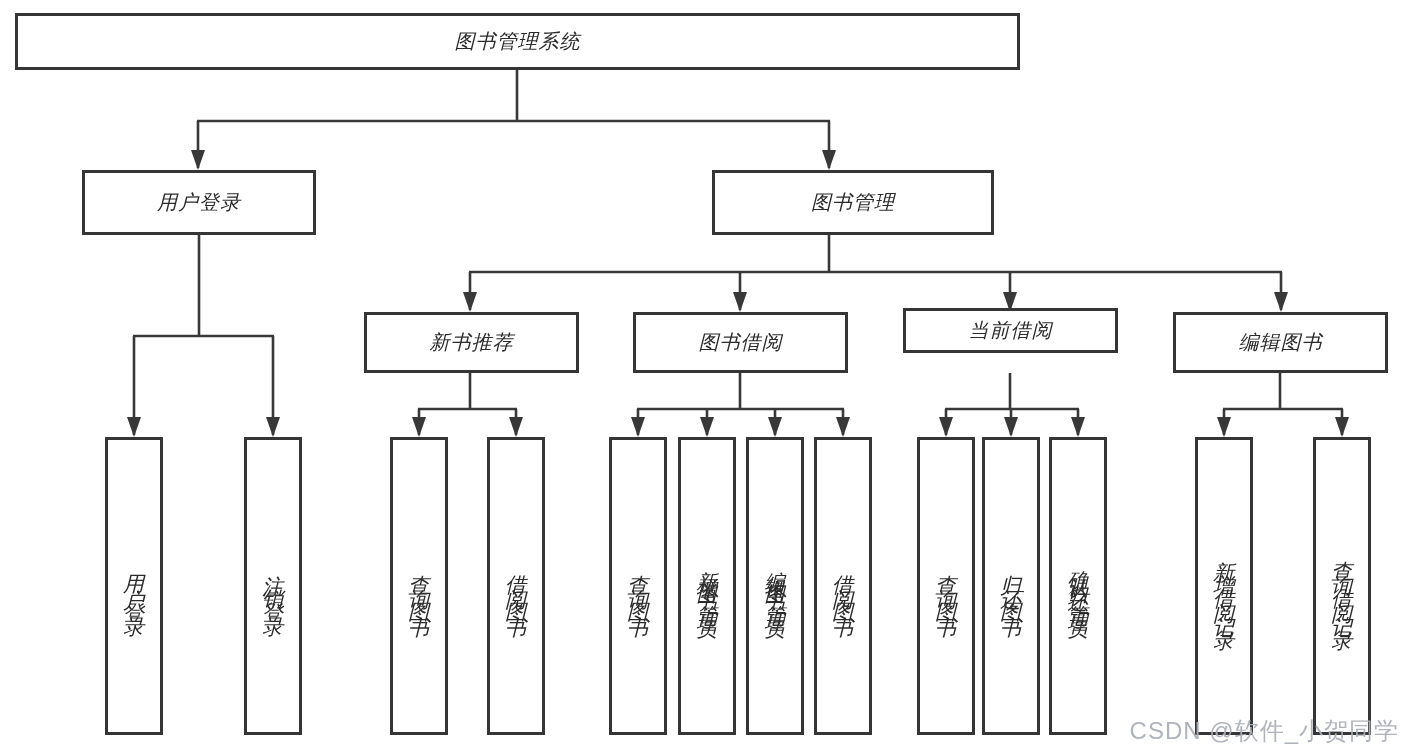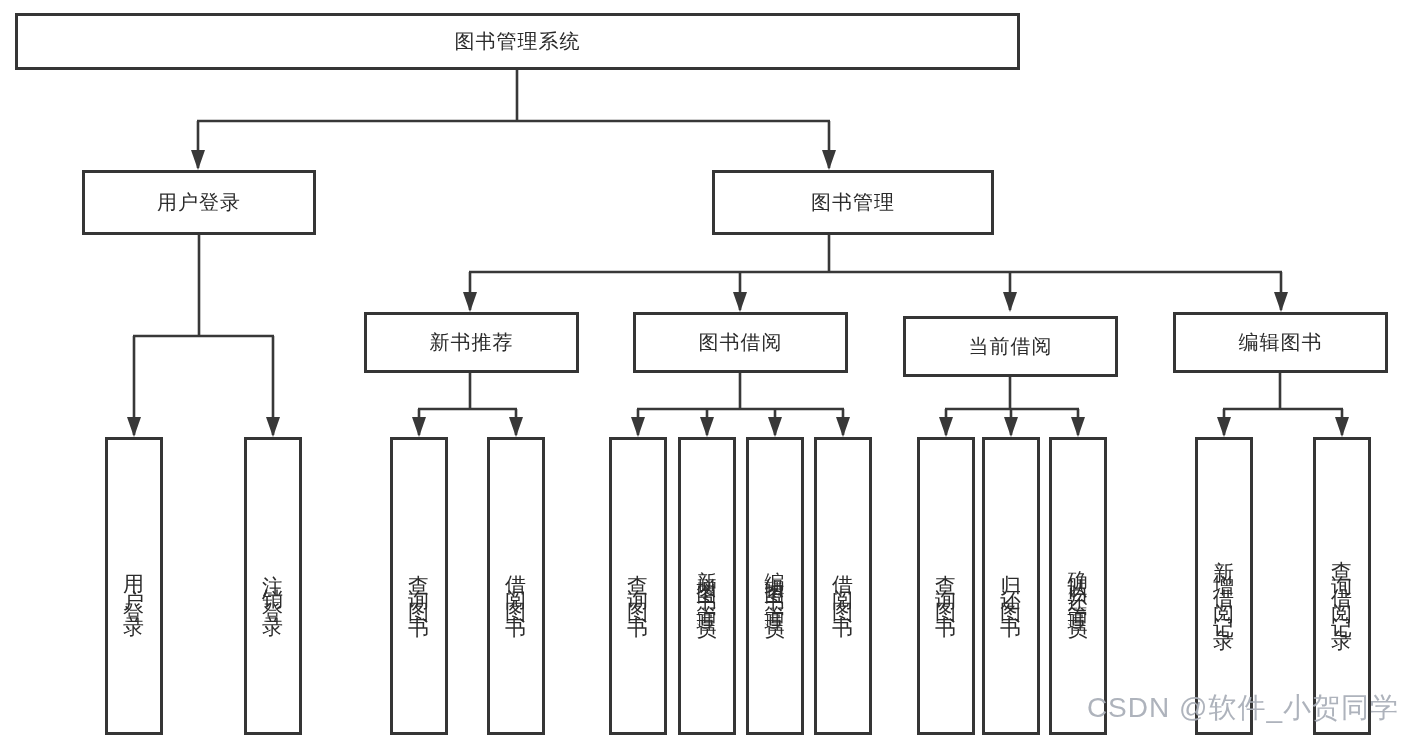--- a/index.html
+++ b/index.html
@@ -7,35 +7,36 @@
   #canvas{position:relative;width:1405px;height:747px;background:#ffffff;overflow:hidden;}
   #wires{position:absolute;left:0;top:0;width:1405px;height:747px;}
   .box{
     position:absolute;
     background:#ffffff;
     border:3px solid #353535;
     color:#2b2b2b;
     display:flex;align-items:center;justify-content:center;
     box-sizing:border-box;
     text-align:center;
+    font-style:italic;
   }
   .h{font-size:20px;letter-spacing:1px;}
   .v{
     writing-mode:vertical-rl;
     text-orientation:mixed;
     font-size:21px;
     letter-spacing:14px;
     line-height:1;
     display:flex;align-items:center;justify-content:center;
   }
   .v.tight{letter-spacing:7px;font-size:20px;}
   #watermark{
     position:absolute;
-    right:6px;bottom:20px;
-    font-size:28px;
+    right:6px;bottom:0;
+    font-size:24px;
     color:rgba(170,175,184,0.95);
     letter-spacing:1px;
     z-index:5;
     white-space:nowrap;
   }
 </style>
 </head>
 <body>
 
 <div id="canvas">
@@ -90,21 +91,21 @@
     </g>
   </svg>
 
   <div class="box h" style="left:15px;top:13px;width:1005px;height:57px">图书管理系统</div>
 
   <div class="box h" style="left:82px;top:170px;width:234px;height:65px">用户登录</div>
   <div class="box h" style="left:712px;top:170px;width:282px;height:65px">图书管理</div>
 
   <div class="box h" style="left:364px;top:312px;width:215px;height:61px">新书推荐</div>
   <div class="box h" style="left:633px;top:312px;width:215px;height:61px">图书借阅</div>
-  <div class="box h" style="left:903px;top:316px;width:215px;height:61px">当前借阅</div>
+  <div class="box h" style="left:903px;top:308px;width:215px;height:45px">当前借阅</div>
   <div class="box h" style="left:1173px;top:312px;width:215px;height:61px">编辑图书</div>
 
   <div class="box v" style="left:105px;top:437px;width:58px;height:298px">用户登录</div>
   <div class="box v" style="left:244px;top:437px;width:58px;height:298px">注销登录</div>
 
   <div class="box v" style="left:390px;top:437px;width:58px;height:298px">查询图书</div>
   <div class="box v" style="left:487px;top:437px;width:58px;height:298px">借阅图书</div>
 
   <div class="box v" style="left:609px;top:437px;width:58px;height:298px">查询图书</div>
   <div class="box v tight" style="left:678px;top:437px;width:58px;height:298px">新增图书（管理员）</div>

